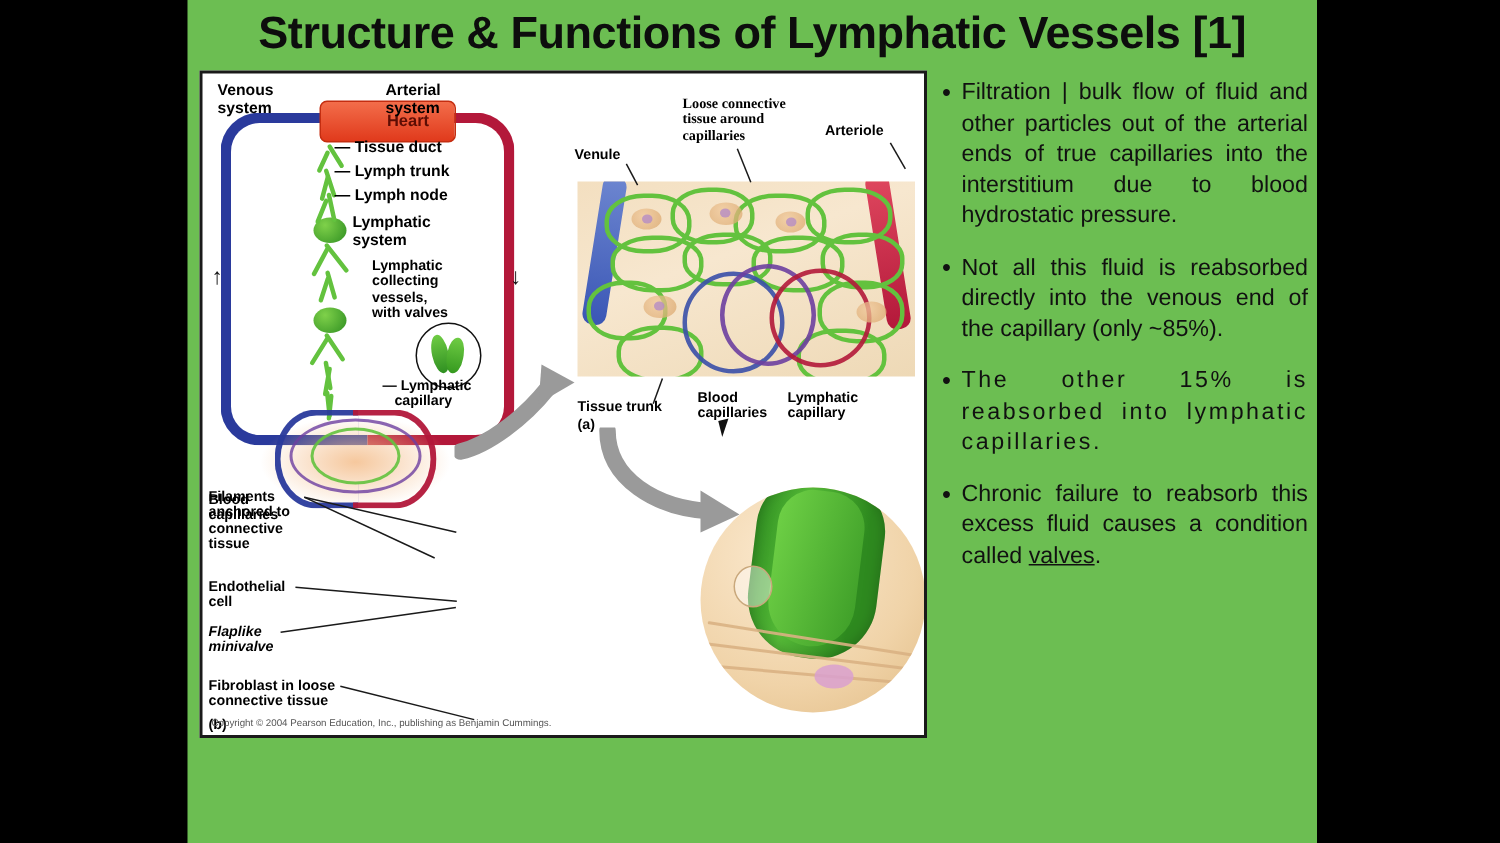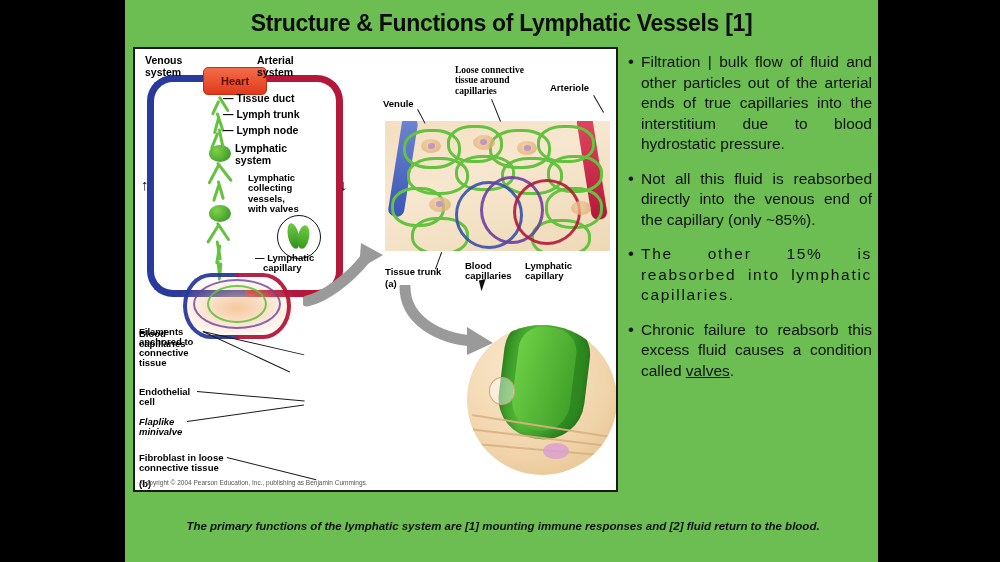--- a/index.html
+++ b/index.html
@@ -12,21 +12,21 @@
   
   .slide{
     position:absolute;left:125px;top:0;width:753px;height:562px;
     background:#6cbe52;
   }
 
   
   .title{
     position:absolute;left:0;top:2px;width:753px;height:42px;
     display:flex;align-items:center;justify-content:center;
-    font-size:23px;font-weight:bold;color:#0d0d0d;
+    font-size:30px;font-weight:bold;color:#0d0d0d;
     letter-spacing:-0.3px;white-space:nowrap;
   }
 
   
   .figure-panel{
     position:absolute;left:8px;top:47px;width:485px;height:445px;
     background:#ffffff;border:2px solid #1a1a1a;box-sizing:border-box;
     overflow:hidden;
   }
 
@@ -51,25 +51,25 @@
   }
   .art-pipe{
     position:absolute;left:0;top:10px;width:196px;height:222px;
     border:7px solid transparent;
     border-right-color:#b3183a;border-top-color:#b3183a;border-bottom-color:#b3183a;
     border-radius:26px;
     box-sizing:border-box;
     clip-path:polygon(50% 0,100% 0,100% 100%,50% 100%);
   }
   .heart{
-    position:absolute;left:56px;top:2px;width:62px;height:26px;
+    position:absolute;left:66px;top:2px;width:62px;height:26px;
     background:linear-gradient(#f36d4a,#e03a1c);
     border-radius:5px;border:1px solid #c42d10;
     display:flex;align-items:center;justify-content:center;
-    color:#5d0d04;font-weight:bold;font-size:11px;
+    color:#5d0d04;font-weight:bold;font-size:11px;padding-left:27px;
   }
   .arrow-v,.arrow-a{position:absolute;font-size:15px;color:#111;font-weight:bold;line-height:1;}
 
   
   .tree{position:absolute;left:50px;top:28px;width:70px;height:195px;}
   .node{position:absolute;background:radial-gradient(circle at 35% 30%,#7fd14a,#2f8f21);
          border-radius:50%;}
   .twig{position:absolute;background:#63c23e;border-radius:2px;transform-origin:0 50%;}
   .capnet{
     position:absolute;left:36px;top:208px;width:104px;height:58px;
@@ -326,16 +326,15 @@
       <div class="bullet">
         <div class="dot">•</div>
         <div class="btext sp">The other 15% is reabsorbed into <b>lymphatic capillaries</b>.</div>
       </div>
       <div class="bullet">
         <div class="dot">•</div>
         <div class="btext">Chronic failure to reabsorb this excess fluid causes a condition called <b><u>valves</u></b>.</div>
       </div>
     </div>
 
-    <div class="footer">The primary functions of the lymphatic system are [1] mounting immune responses and  [2] fluid return to the blood.</div>
 
   </div>
 </div>
 
 </body></html>

